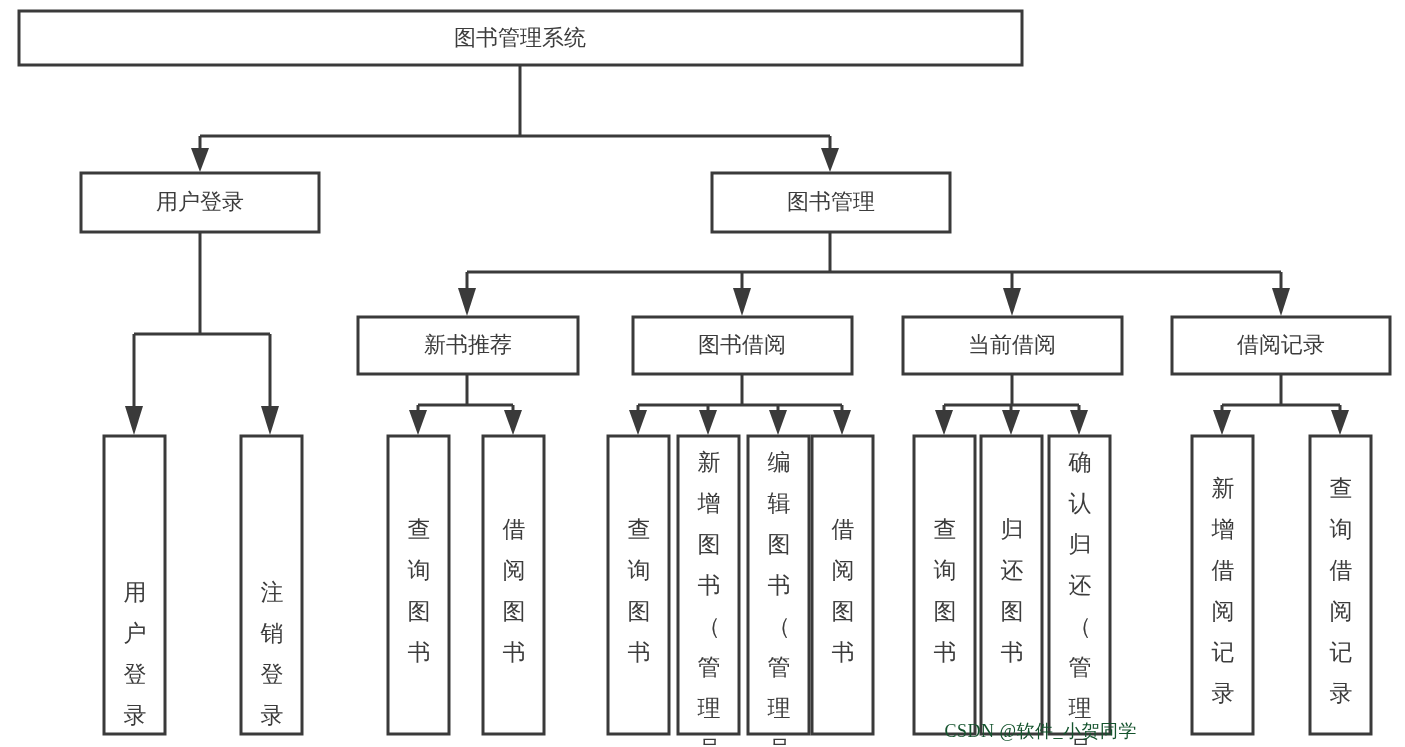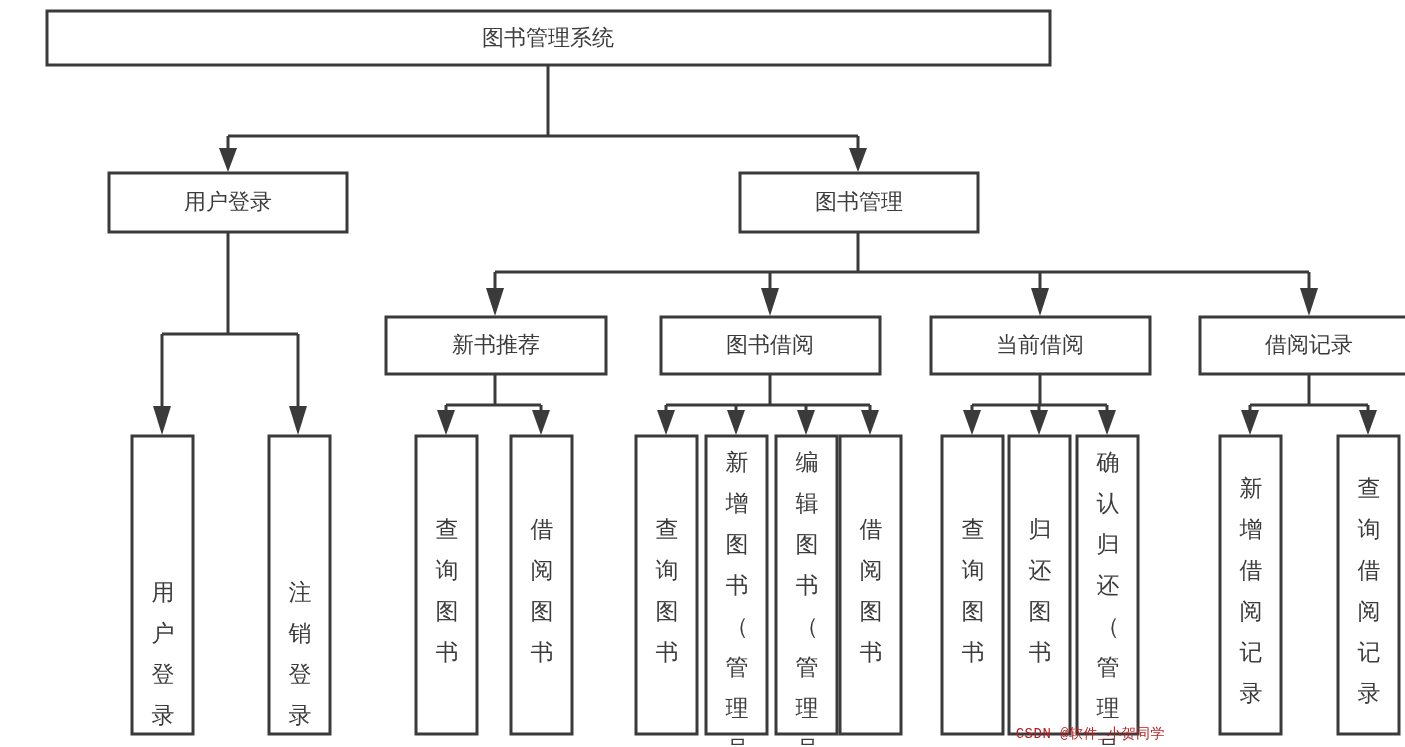--- a/index.html
+++ b/index.html
@@ -12,21 +12,20 @@
     height: 747px;
     font-family: "DejaVu Sans", "Liberation Sans", sans-serif;
     overflow: hidden;
     position: relative;
   }
   #chart-root {
     position: absolute;
     left: 0; top: 0;
     width: 1145px;
     height: 747px;
-    margin-left: 28px;
   }
   svg { display: block; }
   .node-box {
     fill: #ffffff;
     stroke: #3a3a3a;
     stroke-width: 3;
   }
   .leaf-box {
     fill: #ffffff;
     stroke: #3a3a3a;
@@ -53,23 +52,23 @@
   .vert-label {
     font-family: "DejaVu Sans", "Liberation Sans", sans-serif;
     font-size: 23px;
     fill: #3c3c3c;
     text-anchor: middle;
   }
   .watermark {
     position: absolute;
     right: 8px;
     bottom: 4px;
-    font-family: Liberation Mono, monospace;
-    font-size: 14px;
-    color: #b91c1c;
+    font-family: Liberation Serif, serif;
+    font-size: 18px;
+    color: #14532d;
     letter-spacing: 0.5px;
     white-space: nowrap;
     pointer-events: none;
   }
 </style>
 </head>
 <body>
 
 <div id="chart-root">
   <svg width="1405" height="747" viewBox="0 0 1405 747" xmlns="http://www.w3.org/2000/svg">

